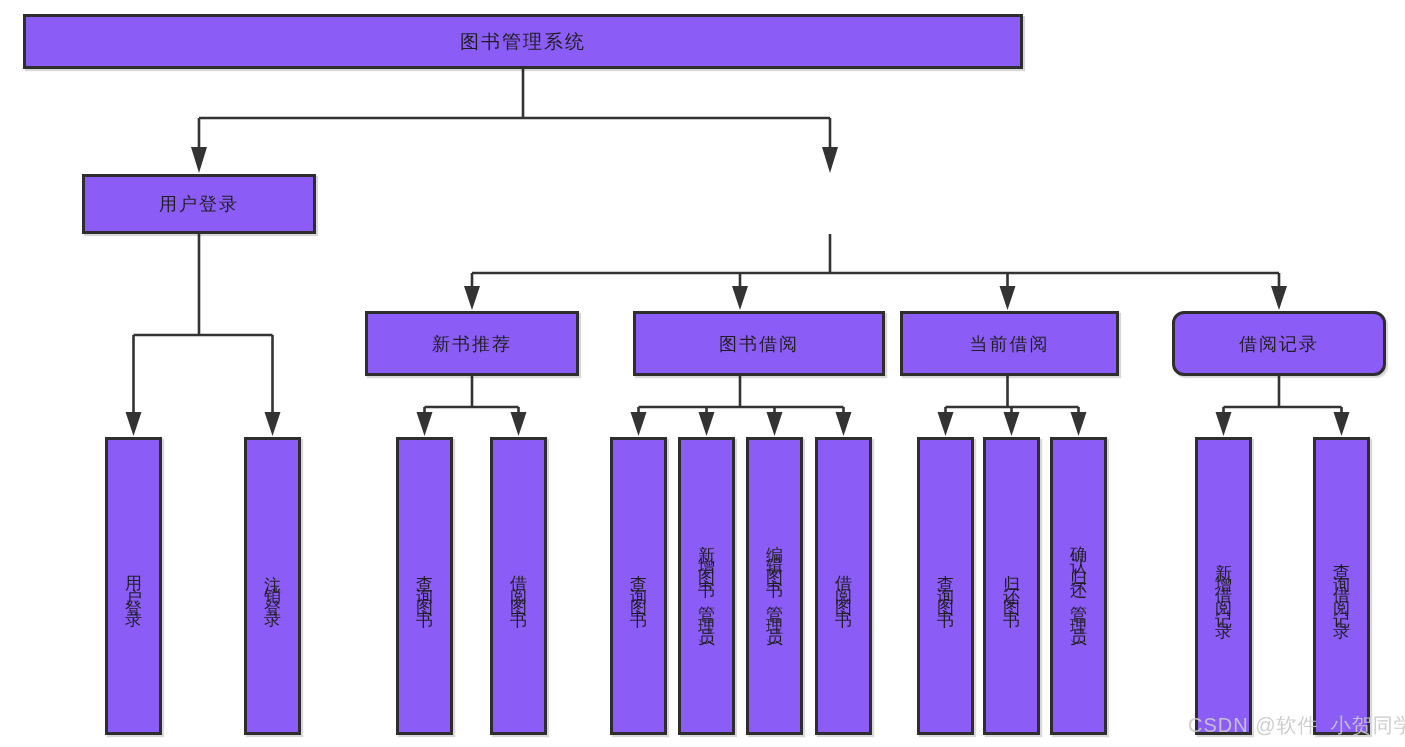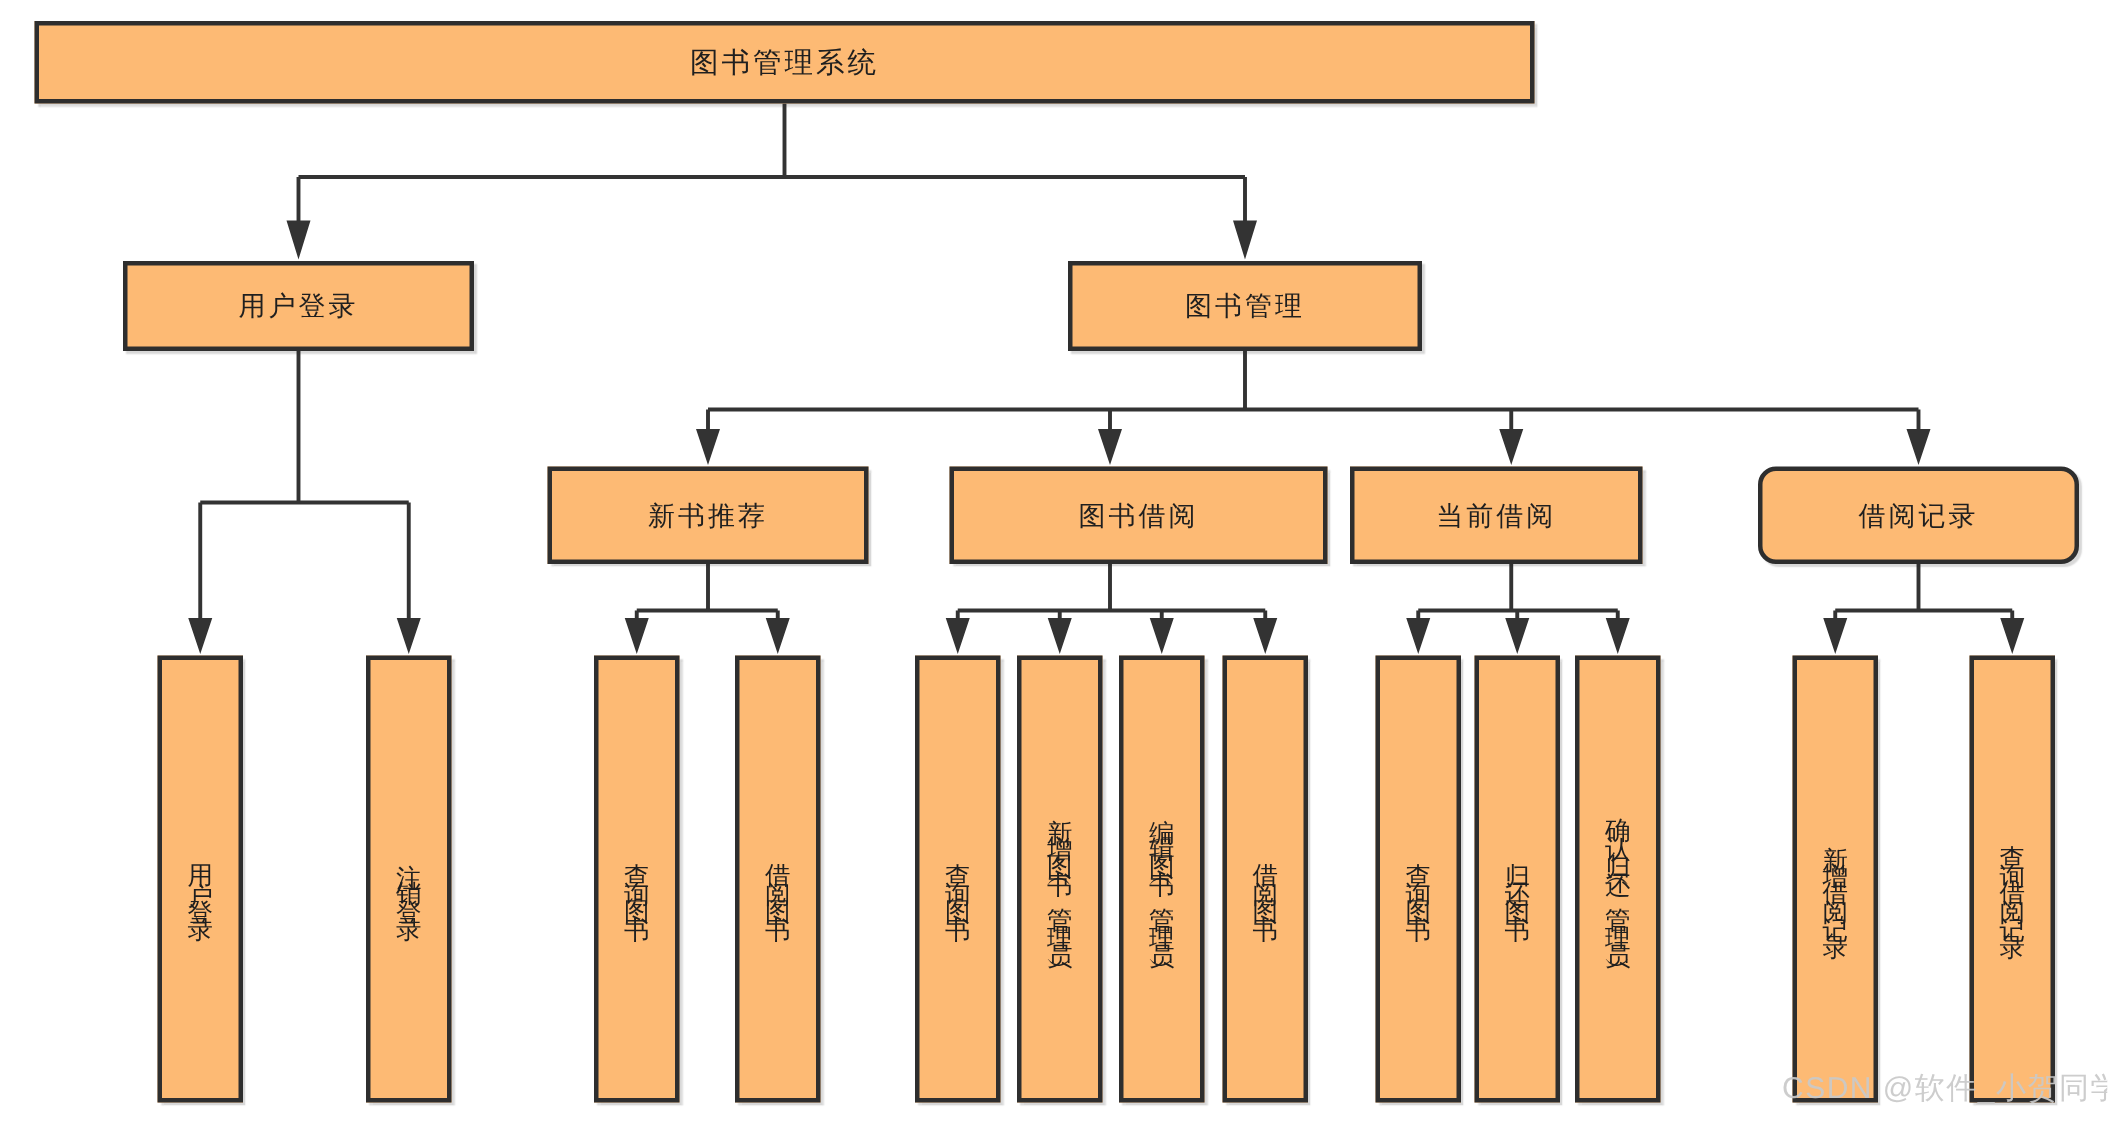--- a/index.html
+++ b/index.html
@@ -12,21 +12,21 @@
     overflow: hidden;
   }
   svg.connectors {
     position: absolute;
     left: 0; top: 0;
     width: 1405px; height: 747px;
   }
   .node {
     position: absolute;
     box-sizing: border-box;
-    background: #fdba74;
+    background: #8b5cf6;
     border: 3px solid #2e2e2e;
     box-shadow: 2px 2px 1px rgba(40,40,40,0.18);
     display: flex;
     align-items: center;
     justify-content: center;
     color: #1f1f1f;
   }
   .node .label {
     letter-spacing: 2px;
     white-space: nowrap;
@@ -112,31 +112,28 @@
              M1333.5 412 L1349.5 412 L1341.5 436 Z"></path>
   </svg>
 
   <div class="node root-node" style="left:23px; top:14px; width:1000px; height:55px;">
     <span class="label">图书管理系统</span>
   </div>
 
   <div class="node h-node" style="left:82px; top:174px; width:234px; height:60px;">
     <span class="label">用户登录</span>
   </div>
-  <div class="node h-node" style="left:712px; top:174px; width:236px; height:60px;">
-    <span class="label">图书管理</span>
-  </div>
 
   <div class="node h-node" style="left:365px; top:311px; width:214px; height:65px;">
     <span class="label">新书推荐</span>
   </div>
   <div class="node h-node" style="left:633px; top:311px; width:252px; height:65px;">
     <span class="label">图书借阅</span>
   </div>
-  <div class="node h-node" style="left:900px; top:311px; width:195px; height:65px;">
+  <div class="node h-node" style="left:900px; top:311px; width:219px; height:65px;">
     <span class="label">当前借阅</span>
   </div>
   <div class="node h-node" style="left:1172px; top:311px; width:214px; height:65px;border-radius:12px;">
     <span class="label">借阅记录</span>
   </div>
 
   <div class="node leaf-node" style="left:105px; top:437px; width:57px; height:298px;">
     <span class="label">用户登录</span>
   </div>
   <div class="node leaf-node" style="left:244px; top:437px; width:57px; height:298px;">

